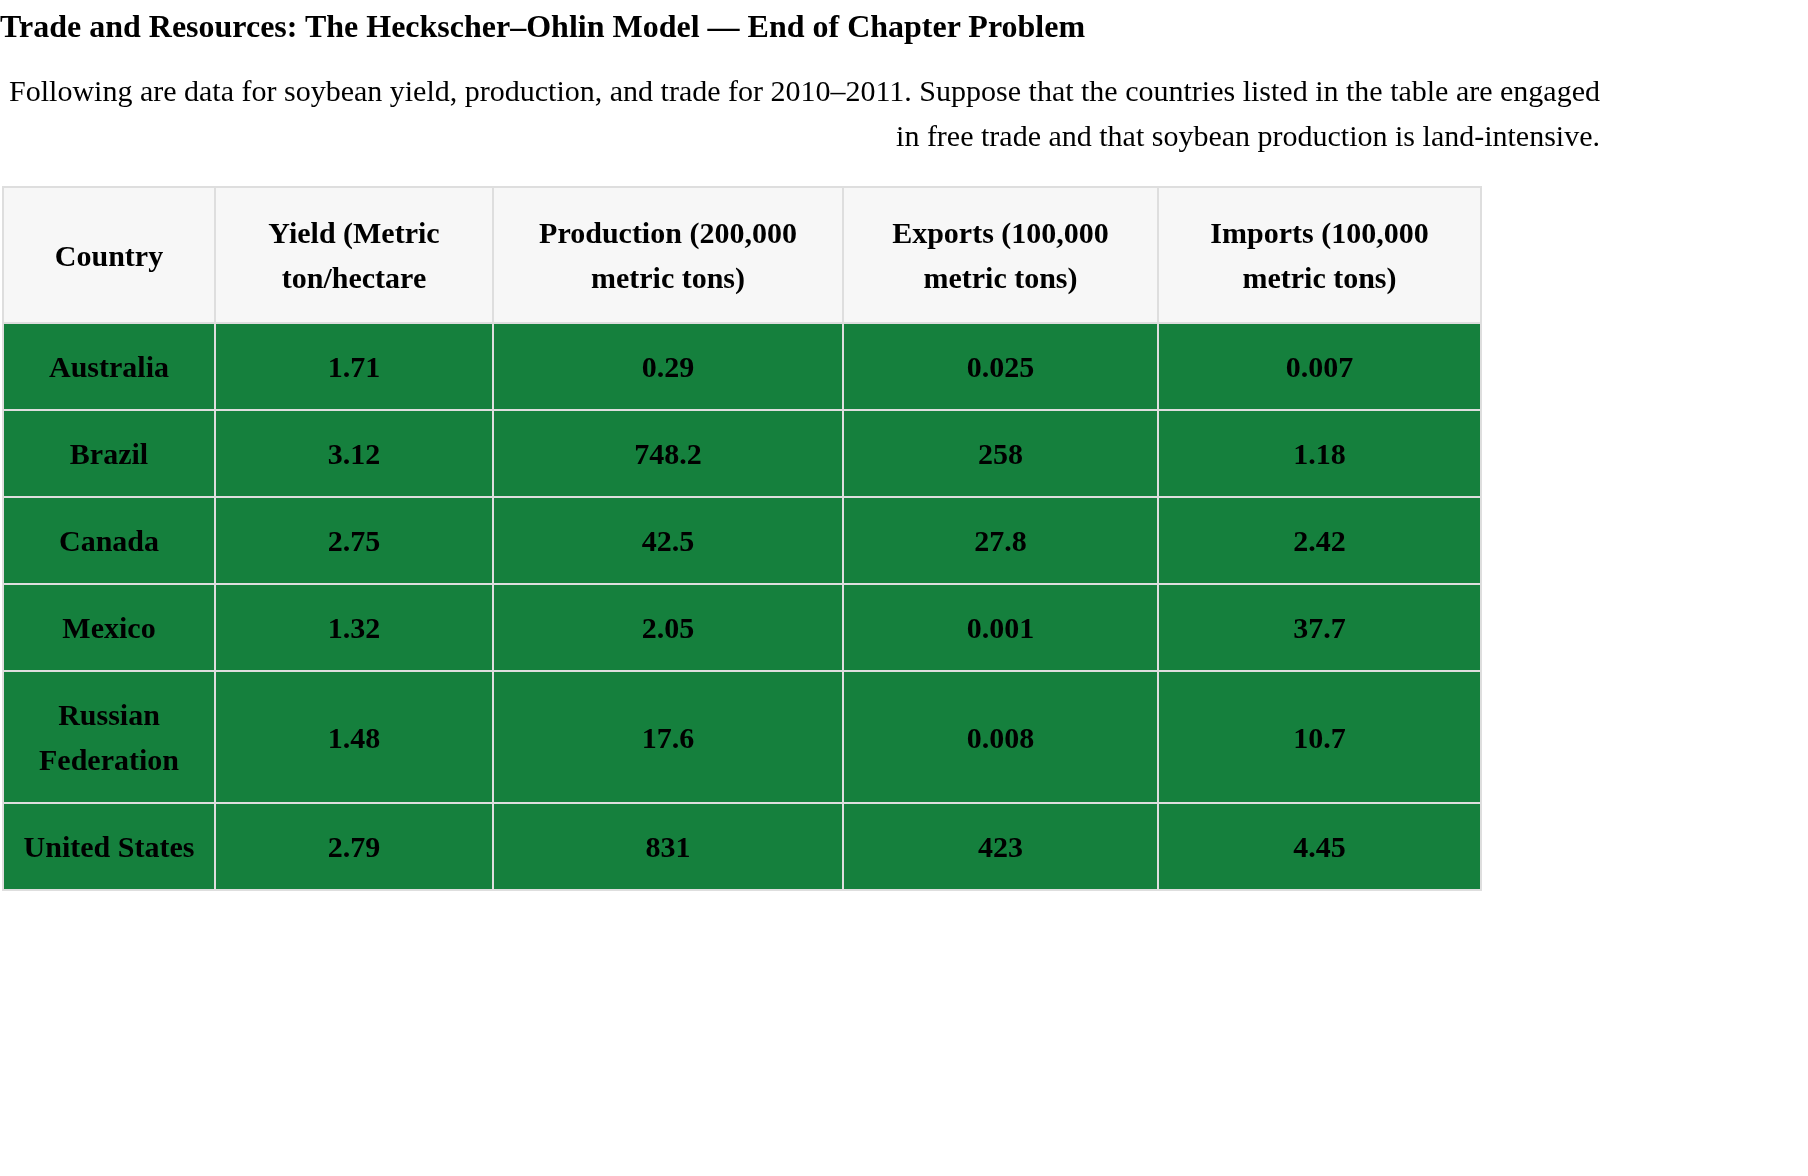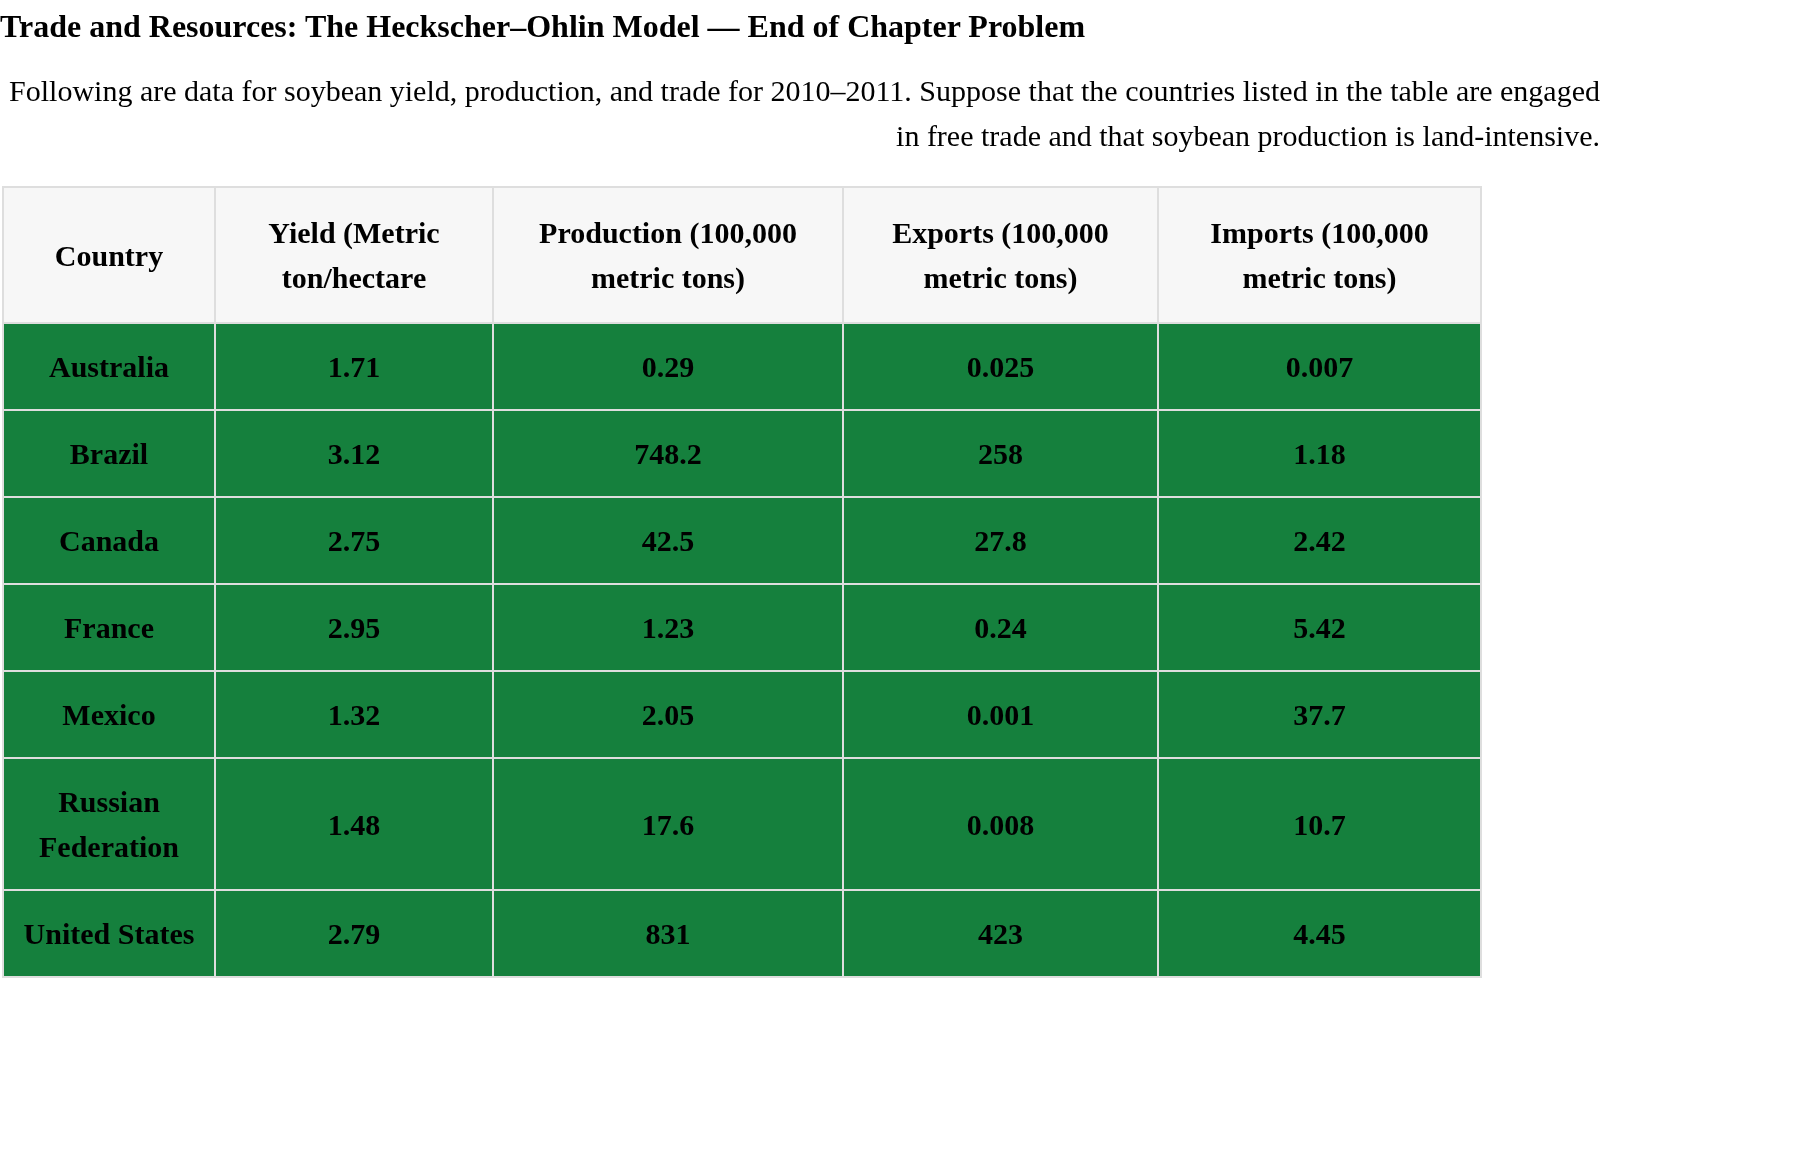--- a/index.html
+++ b/index.html
@@ -73,21 +73,21 @@
       <col style="width:212px">
       <col style="width:278px">
       <col style="width:350px">
       <col style="width:315px">
       <col style="width:323px">
     </colgroup>
     <thead>
       <tr>
         <th>Country</th>
         <th>Yield (Metric ton/hectare</th>
-        <th>Production (100,000 metric tons)</th>
+        <th>Production (200,000 metric tons)</th>
         <th>Exports (100,000 metric tons)</th>
         <th>Imports (100,000 metric tons)</th>
       </tr>
     </thead>
     <tbody>
       <tr>
         <td>Australia</td>
         <td>1.71</td>
         <td>0.29</td>
         <td>0.025</td>
@@ -99,27 +99,20 @@
         <td>748.2</td>
         <td>258</td>
         <td>1.18</td>
       </tr>
       <tr>
         <td>Canada</td>
         <td>2.75</td>
         <td>42.5</td>
         <td>27.8</td>
         <td>2.42</td>
-      </tr>
-      <tr>
-        <td>France</td>
-        <td>2.95</td>
-        <td>1.23</td>
-        <td>0.24</td>
-        <td>5.42</td>
       </tr>
       <tr>
         <td>Mexico</td>
         <td>1.32</td>
         <td>2.05</td>
         <td>0.001</td>
         <td>37.7</td>
       </tr>
       <tr>
         <td>Russian Federation</td>

